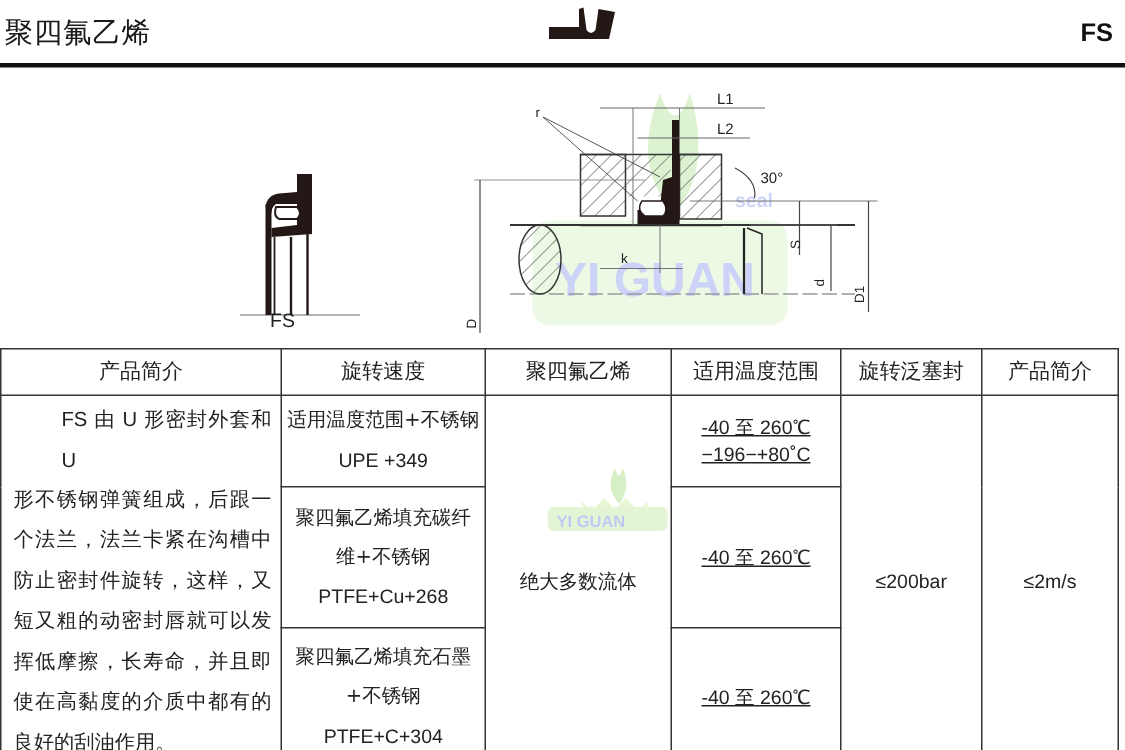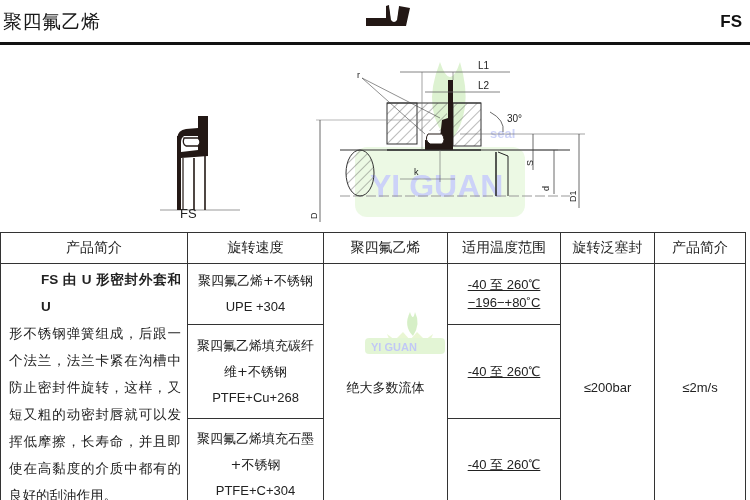--- a/index.html
+++ b/index.html
@@ -12,21 +12,21 @@
     .header-icon { position: absolute; left: 362px; top: 2px; width: 56px; height: 28px; }
     .header-rule { position: absolute; left: 0; top: 42px; width: 750px; height: 3px; background: #111; }
     .small-profile { position: absolute; left: 160px; top: 66px; width: 90px; height: 110px; }
     .small-label { position: absolute; left: 180px; top: 206px; font-family: "Liberation Sans", sans-serif; font-size: 13px; color: #222; }
     .section-drawing { position: absolute; left: 300px; top: 52px; width: 300px; height: 176px; }
 
     .spec-table { position: absolute; left: 0; top: 232px; width: 745px; border-collapse: collapse; table-layout: fixed; }
     .spec-table th, .spec-table td { border: 1.5px solid #333; text-align: center; vertical-align: middle; font-size: 13px; color: #222; font-weight: normal; }
     .spec-table th { height: 31px; font-size: 14px; }
     .intro-cell { text-align: justify !important; padding: 2px 6px 2px 8px; line-height: 27px; font-size: 13.5px !important; vertical-align: top !important; }
-    .intro-cell .indent { padding-left: 32px; font-weight: bold; }
+    .intro-cell .indent { padding-left: 32px; }
     .mat-cell { line-height: 26px; padding: 2px 0; }
     .temp-cell { line-height: 18px; text-decoration: underline; }
     .latin { font-family: "Liberation Sans", sans-serif; }
     .watermark { position: absolute; pointer-events: none; opacity: 0.55; }
   </style>
 </head>
 <body>
 
 <div class="header">
   <div class="page-title">聚四氟乙烯</div>
@@ -129,22 +129,22 @@
       <th>产品简介</th>
     </tr>
   </thead>
   <tbody>
     <tr style="height:58px;">
       <td class="intro-cell" rowspan="3">
         <div class="indent latin">FS 由 U 形密封外套和 U</div>
         <div>形不锈钢弹簧组成，后跟一个法兰，法兰卡紧在沟槽中防止密封件旋转，这样，又短又粗的动密封唇就可以发挥低摩擦，长寿命，并且即使在高黏度的介质中都有的良好的刮油作用。</div>
       </td>
       <td class="mat-cell">
-        <div>聚四氟乙烯+不锈钢</div>
-        <div class="latin">UPE +304</div>
+        <div>适用温度范围+不锈钢</div>
+        <div class="latin">UPE +349</div>
       </td>
       <td rowspan="3">绝大多数流体</td>
       <td class="temp-cell">
         <div class="latin">-40 至 260℃</div>
         <div class="latin">−196−+80˚C</div>
       </td>
       <td rowspan="3" class="latin">≤200bar</td>
       <td rowspan="3" class="latin">≤2m/s</td>
     </tr>
     <tr style="height:88px;">

